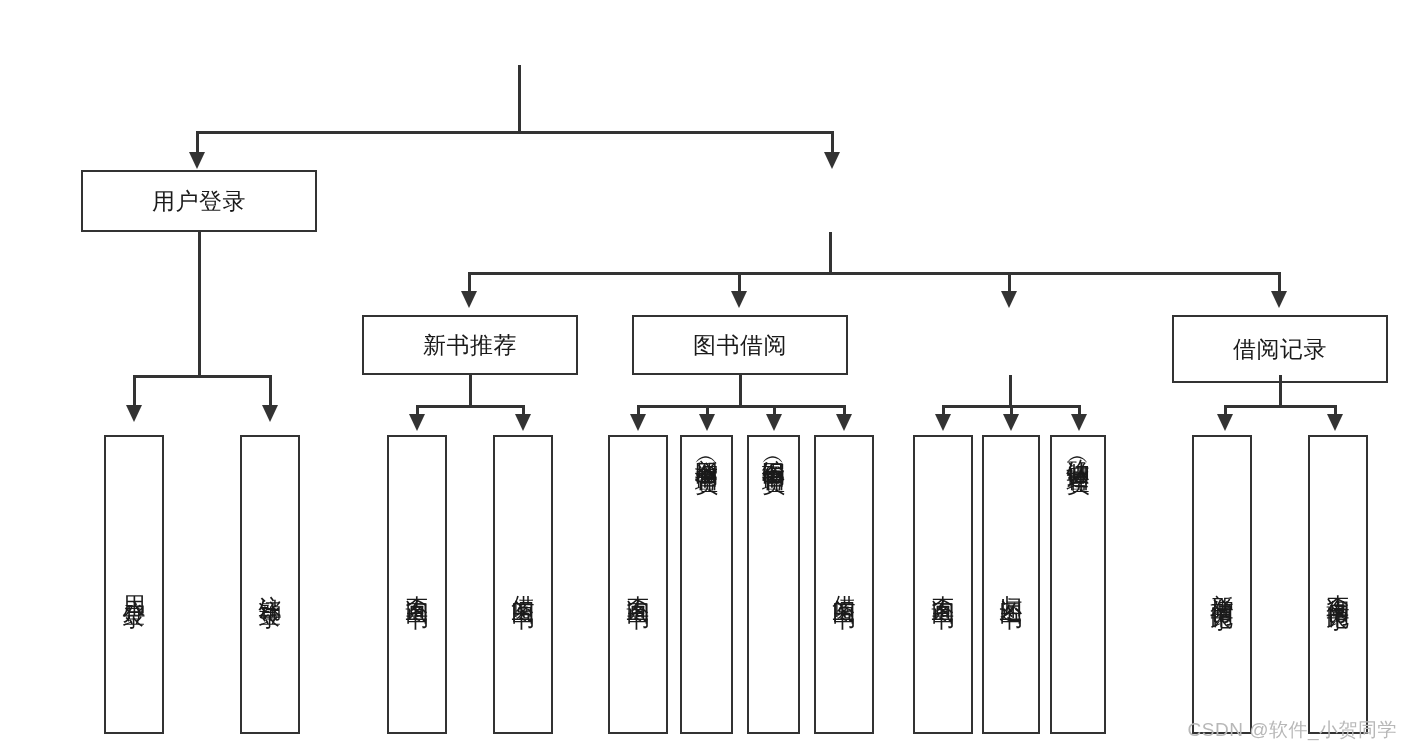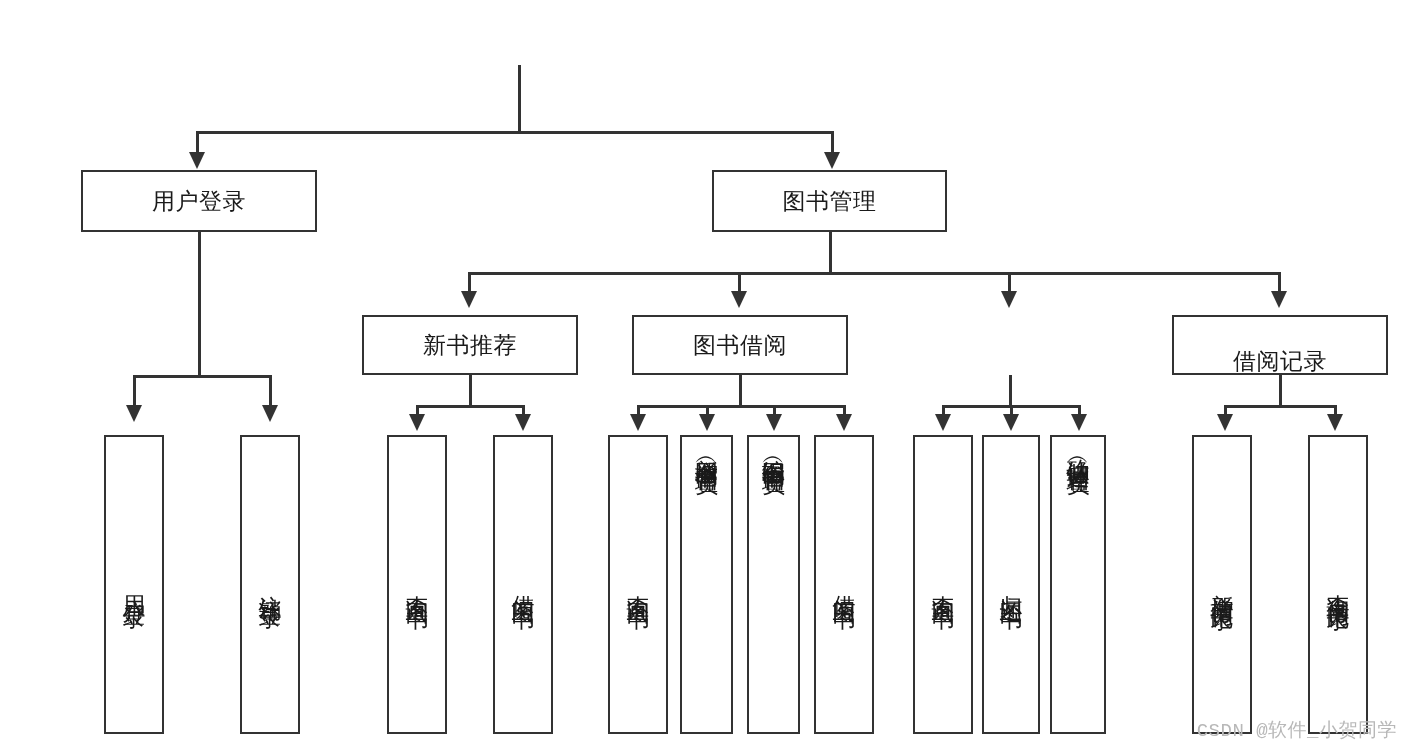--- a/index.html
+++ b/index.html
@@ -87,42 +87,39 @@
   }
   
   #watermark {
     position: absolute;
     right: 8px;
     bottom: 4px;
     font-size: 19px;
     color: #b8b8b8;
     letter-spacing: 0.5px;
     white-space: nowrap;
-    font-family: Liberation Mono, monospace;
+    font-family: Liberation Sans, sans-serif;
     margin-top: 21px;
   }
 </style>
 </head>
 <body>
 
 <div id="canvas">
 
 
   <div class="seg seg-v" style="left:518px; top:65px; width:2.5px; height:68px;"></div>
   <div class="seg seg-h" style="left:196px; top:131px; width:637px; height:2.5px;"></div>
   <div class="seg seg-v" style="left:196px; top:131px; width:2.5px; height:24px;"></div>
   <div class="arrow" style="left:189px; top:152px;"></div>
   <div class="seg seg-v" style="left:831px; top:131px; width:2.5px; height:24px;"></div>
   <div class="arrow" style="left:824px; top:152px;"></div>
 
   <div class="node branch" style="left:81px; top:170px; width:236px; height:62px;">
     <span class="node-label">用户登录</span>
-  </div>
-  <div class="node branch" style="left:712px; top:170px; width:235px; height:62px;">
-    <span class="node-label">图书管理</span>
   </div>
 
   <div class="seg seg-v" style="left:198px; top:232px; width:2.5px; height:145px;"></div>
   <div class="seg seg-h" style="left:133px; top:375px; width:138px; height:2.5px;"></div>
   <div class="seg seg-v" style="left:133px; top:375px; width:2.5px; height:33px;"></div>
   <div class="arrow" style="left:126px; top:405px;"></div>
   <div class="seg seg-v" style="left:269px; top:375px; width:2.5px; height:33px;"></div>
   <div class="arrow" style="left:262px; top:405px;"></div>
 
   <div class="seg seg-v" style="left:829px; top:232px; width:2.5px; height:42px;"></div>
@@ -135,21 +132,21 @@
   <div class="arrow" style="left:1001px; top:291px;"></div>
   <div class="seg seg-v" style="left:1278px; top:272px; width:2.5px; height:22px;"></div>
   <div class="arrow" style="left:1271px; top:291px;"></div>
 
   <div class="node branch" style="left:632px; top:315px; width:216px; height:60px;">
     <span class="node-label">图书借阅</span>
   </div>
   <div class="node branch" style="left:362px; top:315px; width:216px; height:60px;">
     <span class="node-label">新书推荐</span>
   </div>
-  <div class="node branch" style="left:1172px; top:315px; width:216px; height:60px;align-items:flex-end;">
+  <div class="node branch" style="left:1172px; top:315px; width:216px; height:68px;">
     <span class="node-label">借阅记录</span>
   </div>
 
   <div class="seg seg-v" style="left:469px; top:375px; width:2.5px; height:32px;"></div>
   <div class="seg seg-h" style="left:416px; top:405px; width:108px; height:2.5px;"></div>
   <div class="seg seg-v" style="left:416px; top:405px; width:2.5px; height:12px;"></div>
   <div class="arrow" style="left:409px; top:414px;"></div>
   <div class="seg seg-v" style="left:522px; top:405px; width:2.5px; height:12px;"></div>
   <div class="arrow" style="left:515px; top:414px;"></div>
 

